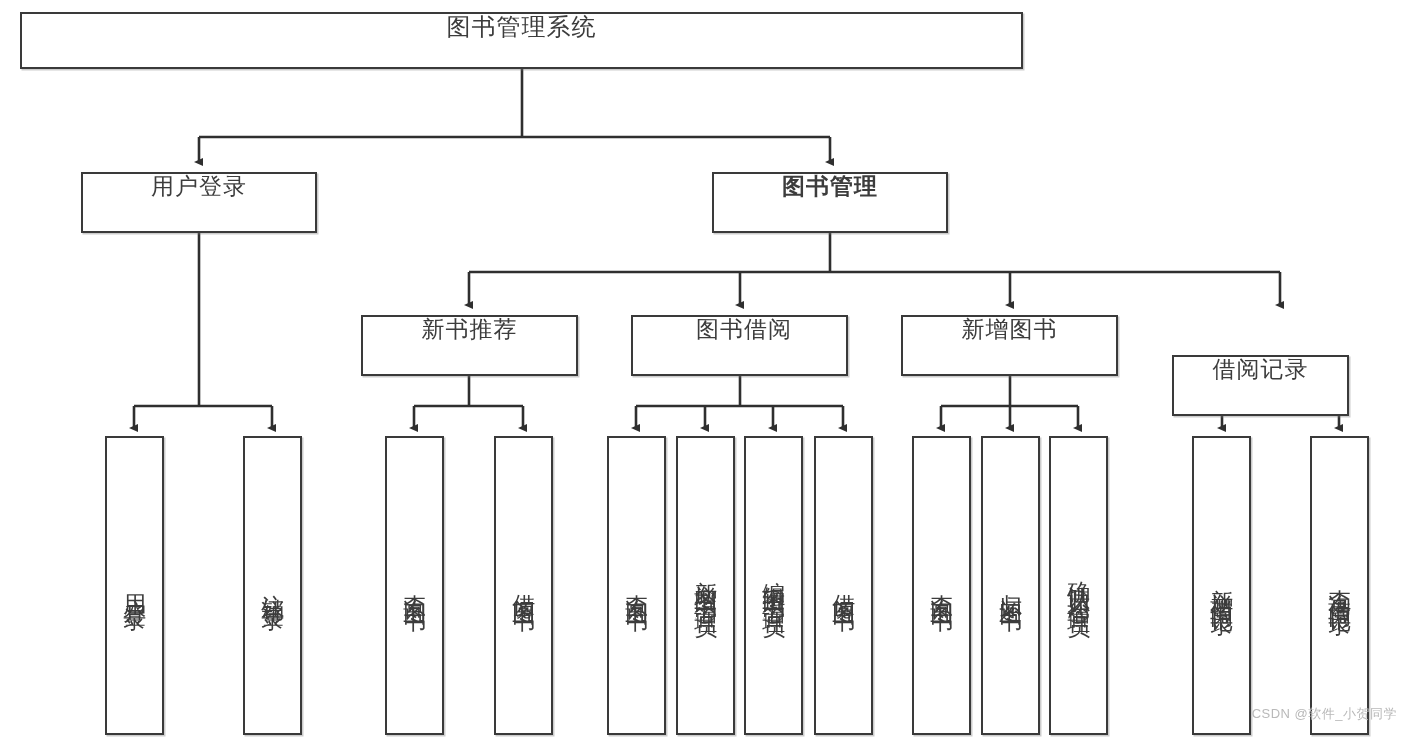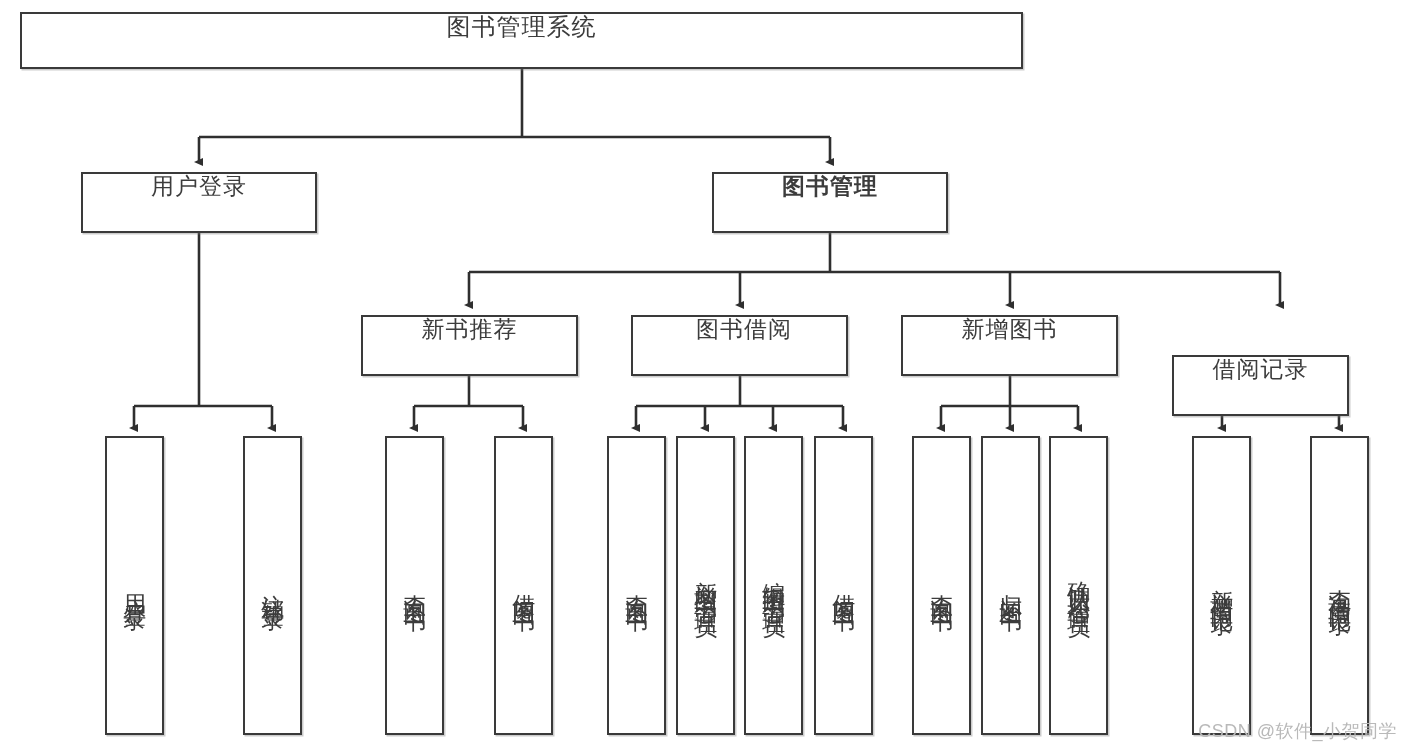--- a/index.html
+++ b/index.html
@@ -57,22 +57,22 @@
     text-orientation: upright;
     font-size: 23px;
     line-height: 1.28;
     letter-spacing: 5px;
     white-space: nowrap;
     text-align: center;
   }
   #watermark {
     position: absolute;
     right: 8px;
-    bottom: 4px;
-    font-size: 18px;
+    bottom: 24px;
+    font-size: 13px;
     color: #b9b9b9;
     letter-spacing: 0.5px;
     white-space: nowrap;
     font-family: "Liberation Sans", "DejaVu Sans", sans-serif;
   }
 </style>
 </head>
 <body>
 
 <div id="canvas">

